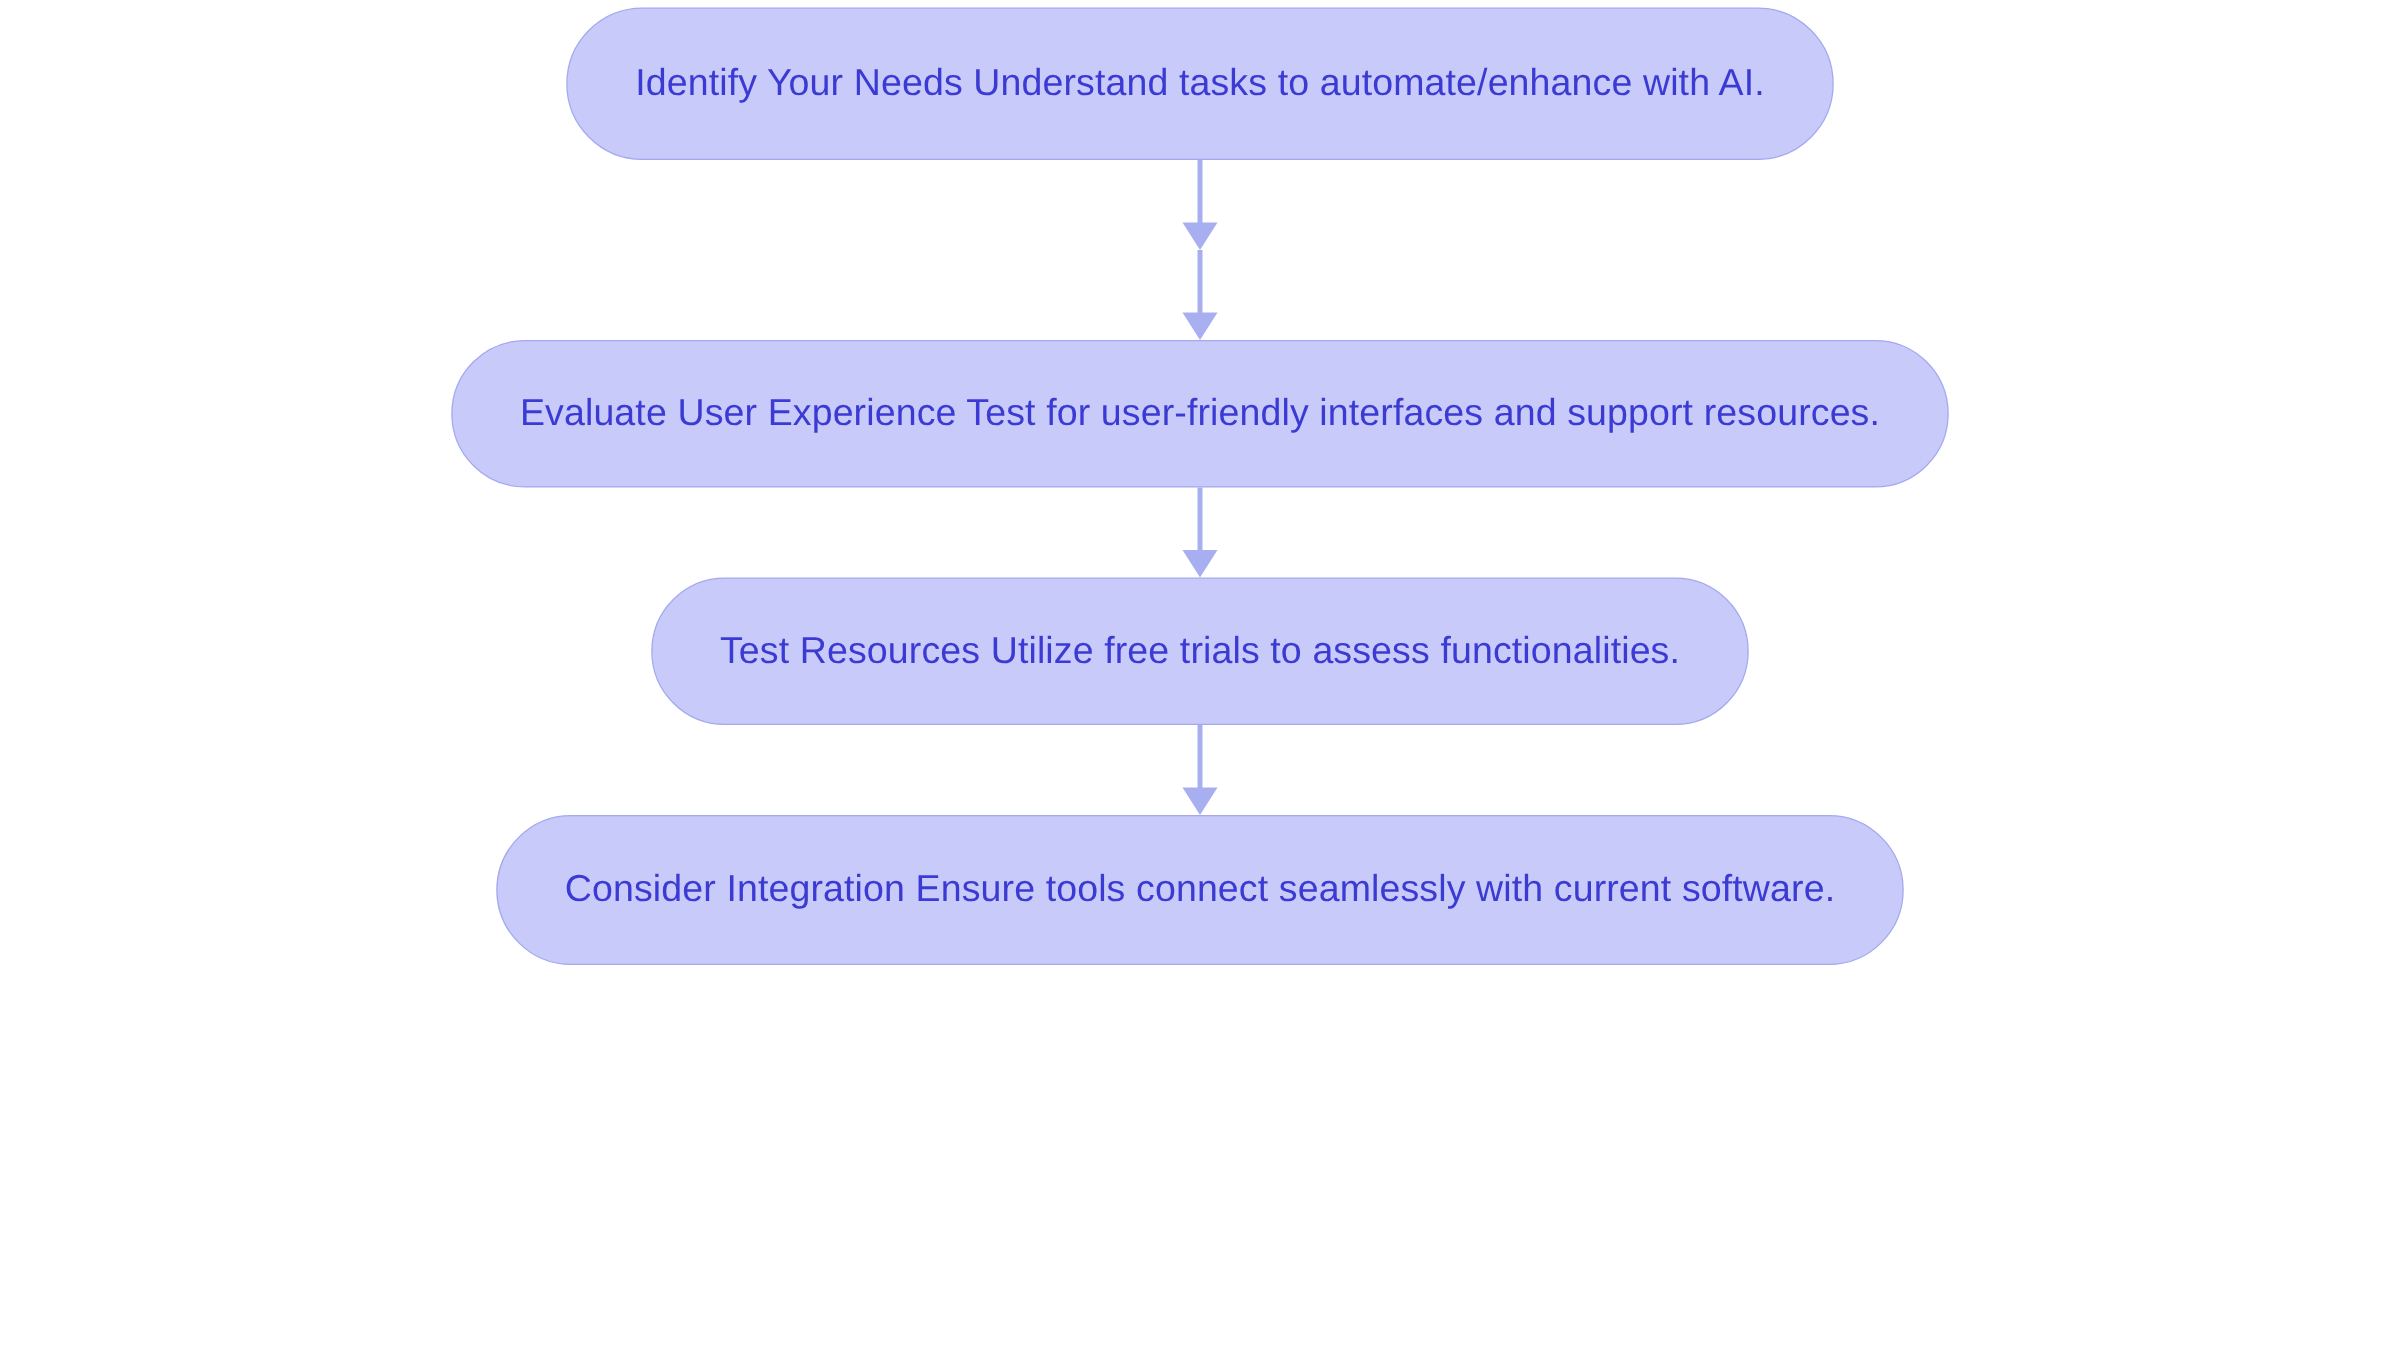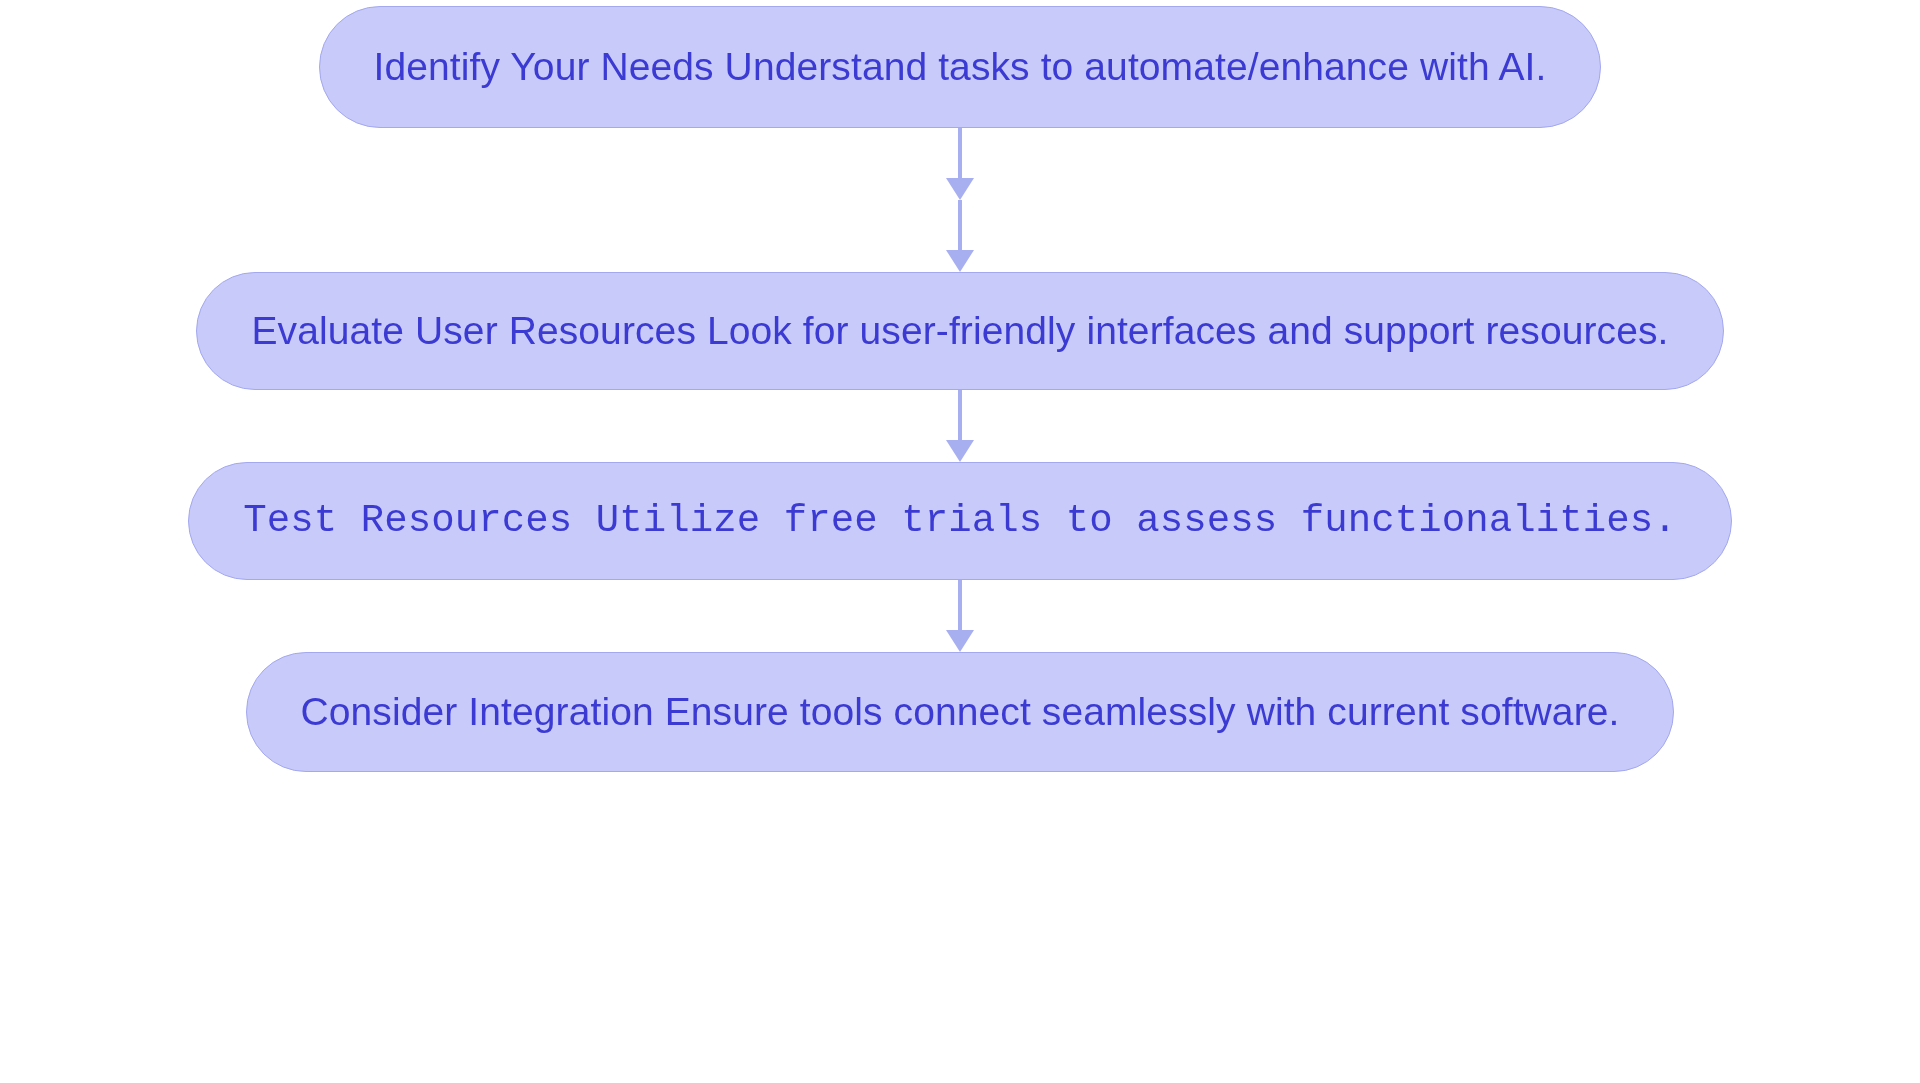--- a/index.html
+++ b/index.html
@@ -31,36 +31,36 @@
     align-items: center;
     justify-content: center;
     width: 100%;
   }
 
   .node {
     background: #c8caf9;
     border: 1.6px solid #a3a8ef;
     border-radius: 999px;
     color: #3b3bd4;
-    font-size: 39px;
+    font-size: 30px;
     line-height: 1.25;
     letter-spacing: 0.1px;
     display: flex;
     align-items: center;
     justify-content: center;
     text-align: center;
     box-sizing: border-box;
     padding: 0 54px;
     white-space: nowrap;
   }
 
   .node-1 { height: 122px; }
   .node-2 { height: 122px; }
   .node-3 { height: 118px; }
-  .node-4 { height: 118px; font-family: Liberation Mono, monospace; }
+  .node-4 { height: 118px; }
   .node-5 { height: 120px; }
 
   .connector {
     width: 100%;
     display: flex;
     justify-content: center;
   }
 
   .connector-inner {
     position: relative;
@@ -115,21 +115,21 @@
 
   <div class="connector gap-2">
     <div class="connector-inner">
       <div class="conn-line"></div>
       <div class="conn-head"></div>
     </div>
   </div>
 
   <div class="node-row">
     <div class="node node-3">
-      <span>Evaluate User Resources Look for user-friendly interfaces and support resources.</span>
+      <span>Evaluate User Experience Test for user-friendly interfaces and support resources.</span>
     </div>
   </div>
 
   <div class="connector gap-3">
     <div class="connector-inner">
       <div class="conn-line"></div>
       <div class="conn-head"></div>
     </div>
   </div>
 

